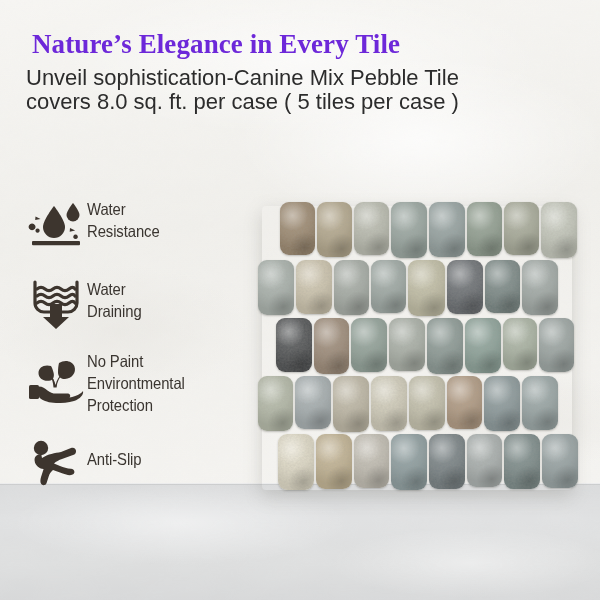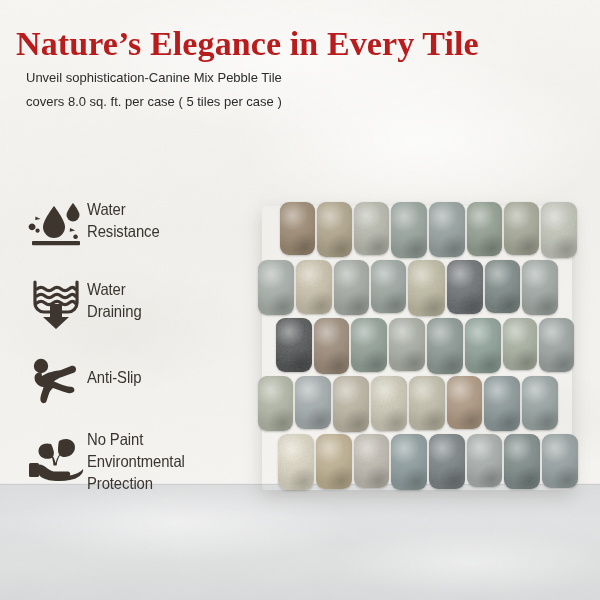--- a/index.html
+++ b/index.html
@@ -54,35 +54,35 @@
   .floor-edge {
     position: absolute;
     left: 0; top: 483px;
     width: 600px; height: 2px;
     background: linear-gradient(180deg, rgba(255,255,255,0.9), rgba(178,180,182,0.75));
   }
 
   
   .headline {
     position: absolute;
-    left: 16px; top: 29px;
+    left: 32px; top: 29px;
     width: 520px;
     font-family: "Liberation Serif", serif;
     font-weight: bold;
-    font-size: 34px;
+    font-size: 27px;
     line-height: 30px;
     letter-spacing: 0.1px;
-    color: #b91c1c;
+    color: #6d28d9;
   }
   .subcopy {
     position: absolute;
     left: 26px; top: 66px;
     width: 470px;
     font-family: "Liberation Sans", sans-serif;
-    font-size: 13px;
+    font-size: 22px;
     line-height: 23.6px;
     color: #2c2c2c;
   }
   .subcopy div { white-space: nowrap; }
 
   
   .features {
     position: absolute;
     left: 25px; top: 186px;
     width: 215px;
@@ -228,37 +228,20 @@
             <path d="M7 6 L7 27 A9 9 0 0 0 16 36 L40 36 A9 9 0 0 0 49 27 L49 6"></path>
             <path d="M9 13 q4 -3.4 8 0 t8 0 t8 0 t8 0 t6 0"></path>
             <path d="M9 20 q4 -3.4 8 0 t8 0 t8 0 t8 0 t6 0"></path>
             <path d="M9 27 q4 -3.4 8 0 t8 0 t8 0 t8 0 t6 0"></path>
           </g>
           <path fill="#3d352e" d="M22 28 L34 28 L34 41 L41 41 L28 53 L15 41 L22 41 Z"></path>
         </svg>
       </div>
       <div class="feature-label">Water
 Draining</div>
-    </div>
-
-    <div class="feature f3">
-      <div class="feature-icon">
-        <svg width="56" height="46" viewBox="0 0 56 46">
-          <g fill="#3d352e">
-            <circle cx="13" cy="8" r="7.2"></circle>
-            <path d="M14 18 C20 14 27 13 33 12 L43 8 C46 7 48.5 9 48 12 C47.6 14.4 45.6 15 43.6 15.6
-                     L34 19 C31 20 28 21.5 26 23.5 L32 26 C35.5 27.5 39 28.5 43 28.7
-                     C46.5 28.9 47.8 33 44.6 34.6 C41.6 36 38 34.8 34.8 33.6
-                     L25 30 C22.8 31.8 21.4 34 20.6 36.8 L18.6 43
-                     C17.6 46 13.4 46 12.6 42.8 C12 40.4 12.8 37.6 13.6 35.2
-                     L15.6 29 C10.6 28.4 7 25 6.6 20.4 C6.2 16.4 9.8 13.4 13.4 15 Z"></path>
-          </g>
-        </svg>
-      </div>
-      <div class="feature-label">Anti-Slip</div>
     </div>
 
     <div class="feature f4">
       <div class="feature-icon">
         <svg width="58" height="48" viewBox="0 0 58 48">
           <g fill="#3d352e">
             <path d="M28 29 C27 24 25.5 19 22.5 15.5"></path>
             <path d="M24 9 C17 7 11.5 10.5 11.5 16 C11.5 21.5 17 25 23.5 23.5 C26.5 22.6 27.5 19 26.5 15.5
                      C25.8 12.8 25 10.6 24 9 Z"></path>
             <path d="M32 6 C38 2 45.5 4 47.5 9.5 C49.5 15.5 45 21.5 38 22 C34 22.3 31 19.5 31 15.5
@@ -271,20 +254,37 @@
                      C57 37.5 53 42 47 44 C41.6 45.8 35 46 29 46
                      C22 46 17 44 13.5 41.6 C12.6 41 12 40 12 39 Z"></path>
           </g>
         </svg>
       </div>
       <div class="feature-label">No Paint
 Environtmental
 Protection</div>
     </div>
 
+    <div class="feature f3">
+      <div class="feature-icon">
+        <svg width="56" height="46" viewBox="0 0 56 46">
+          <g fill="#3d352e">
+            <circle cx="13" cy="8" r="7.2"></circle>
+            <path d="M14 18 C20 14 27 13 33 12 L43 8 C46 7 48.5 9 48 12 C47.6 14.4 45.6 15 43.6 15.6
+                     L34 19 C31 20 28 21.5 26 23.5 L32 26 C35.5 27.5 39 28.5 43 28.7
+                     C46.5 28.9 47.8 33 44.6 34.6 C41.6 36 38 34.8 34.8 33.6
+                     L25 30 C22.8 31.8 21.4 34 20.6 36.8 L18.6 43
+                     C17.6 46 13.4 46 12.6 42.8 C12 40.4 12.8 37.6 13.6 35.2
+                     L15.6 29 C10.6 28.4 7 25 6.6 20.4 C6.2 16.4 9.8 13.4 13.4 15 Z"></path>
+          </g>
+        </svg>
+      </div>
+      <div class="feature-label">Anti-Slip</div>
+    </div>
+
   </div>
 
   <div class="tile-shadow"></div>
   <div class="tile-panel" id="tile-panel">
       <div class="pebble-row" style="top: 0px; left: 22px;">
         <div class="pebble" style="width: 35px; height: 53px; background: radial-gradient(80% 60% at 40% 30%, rgb(173, 155, 132), rgb(157, 139, 116) 60%, rgb(139, 121, 98) 100%);">
           <svg class="speck" width="100%" height="100%">
             <defs>
               <filter id="sp0_0">
                 <feTurbulence type="fractalNoise" baseFrequency="0.5 0.55" numOctaves="4" seed="3"></feTurbulence>

